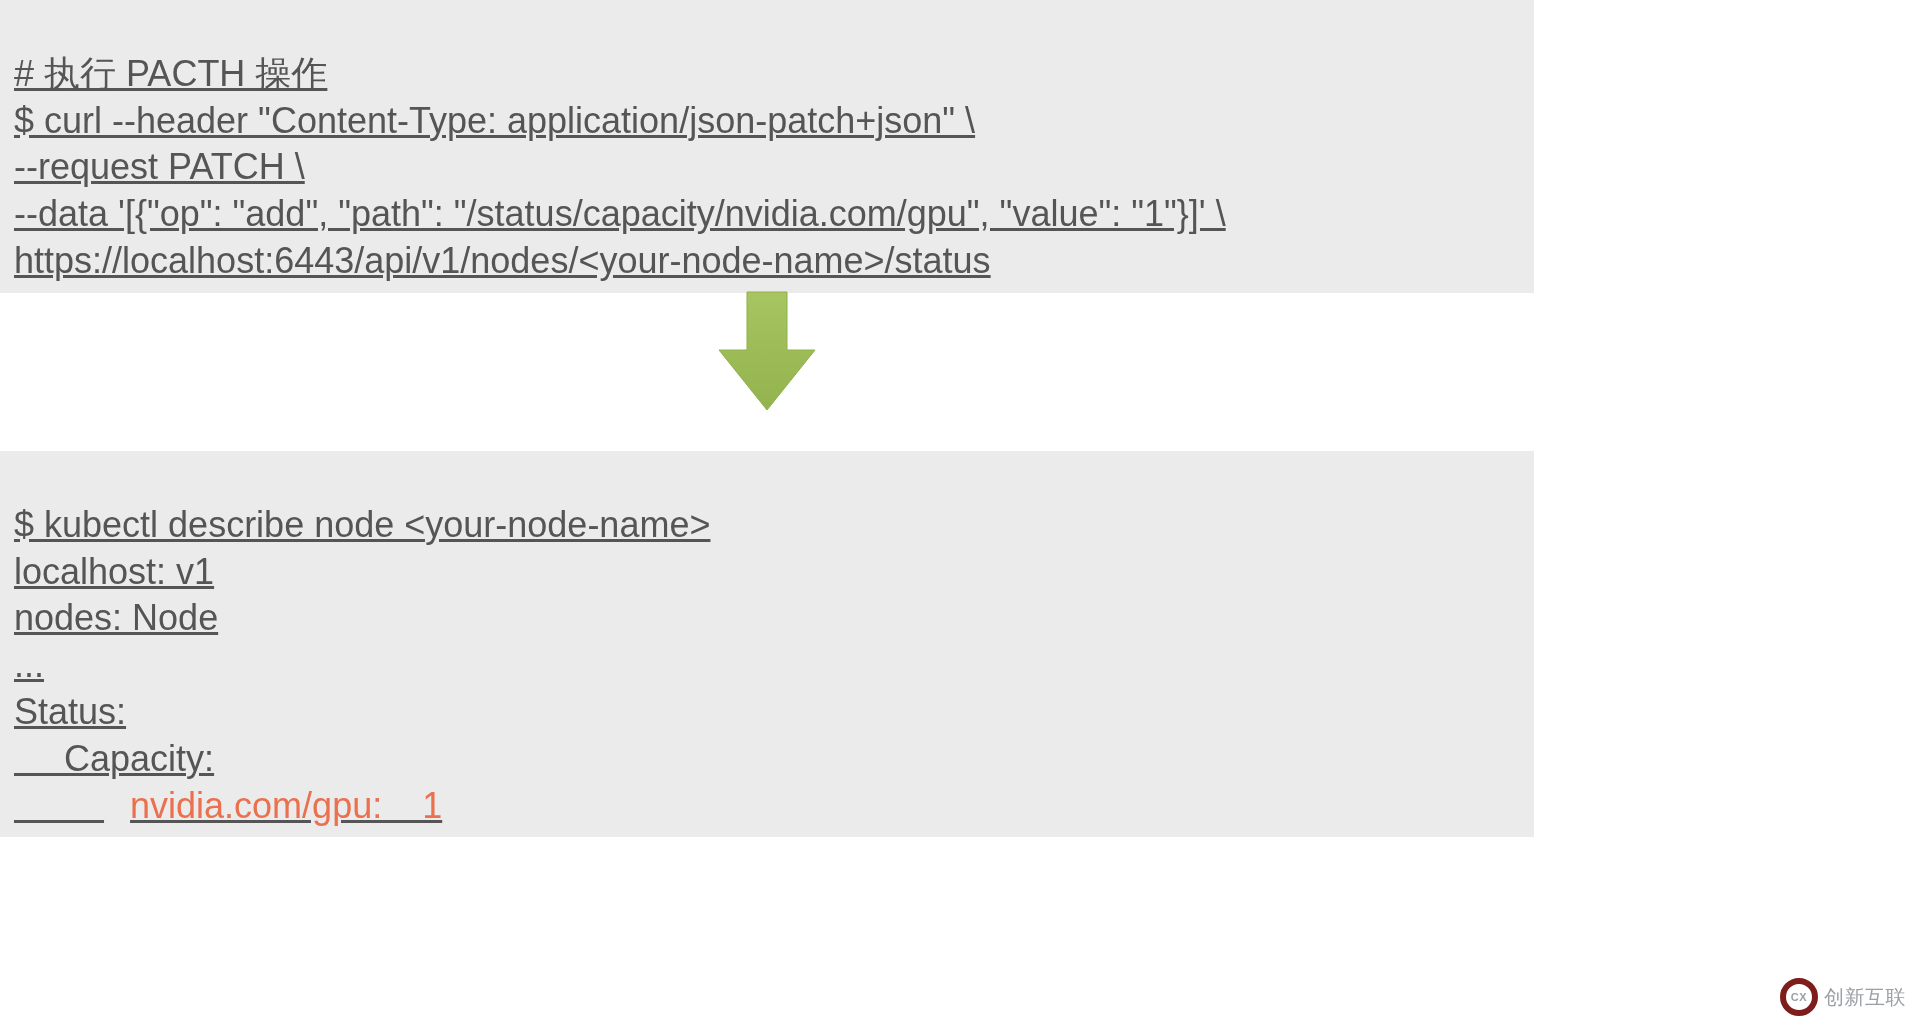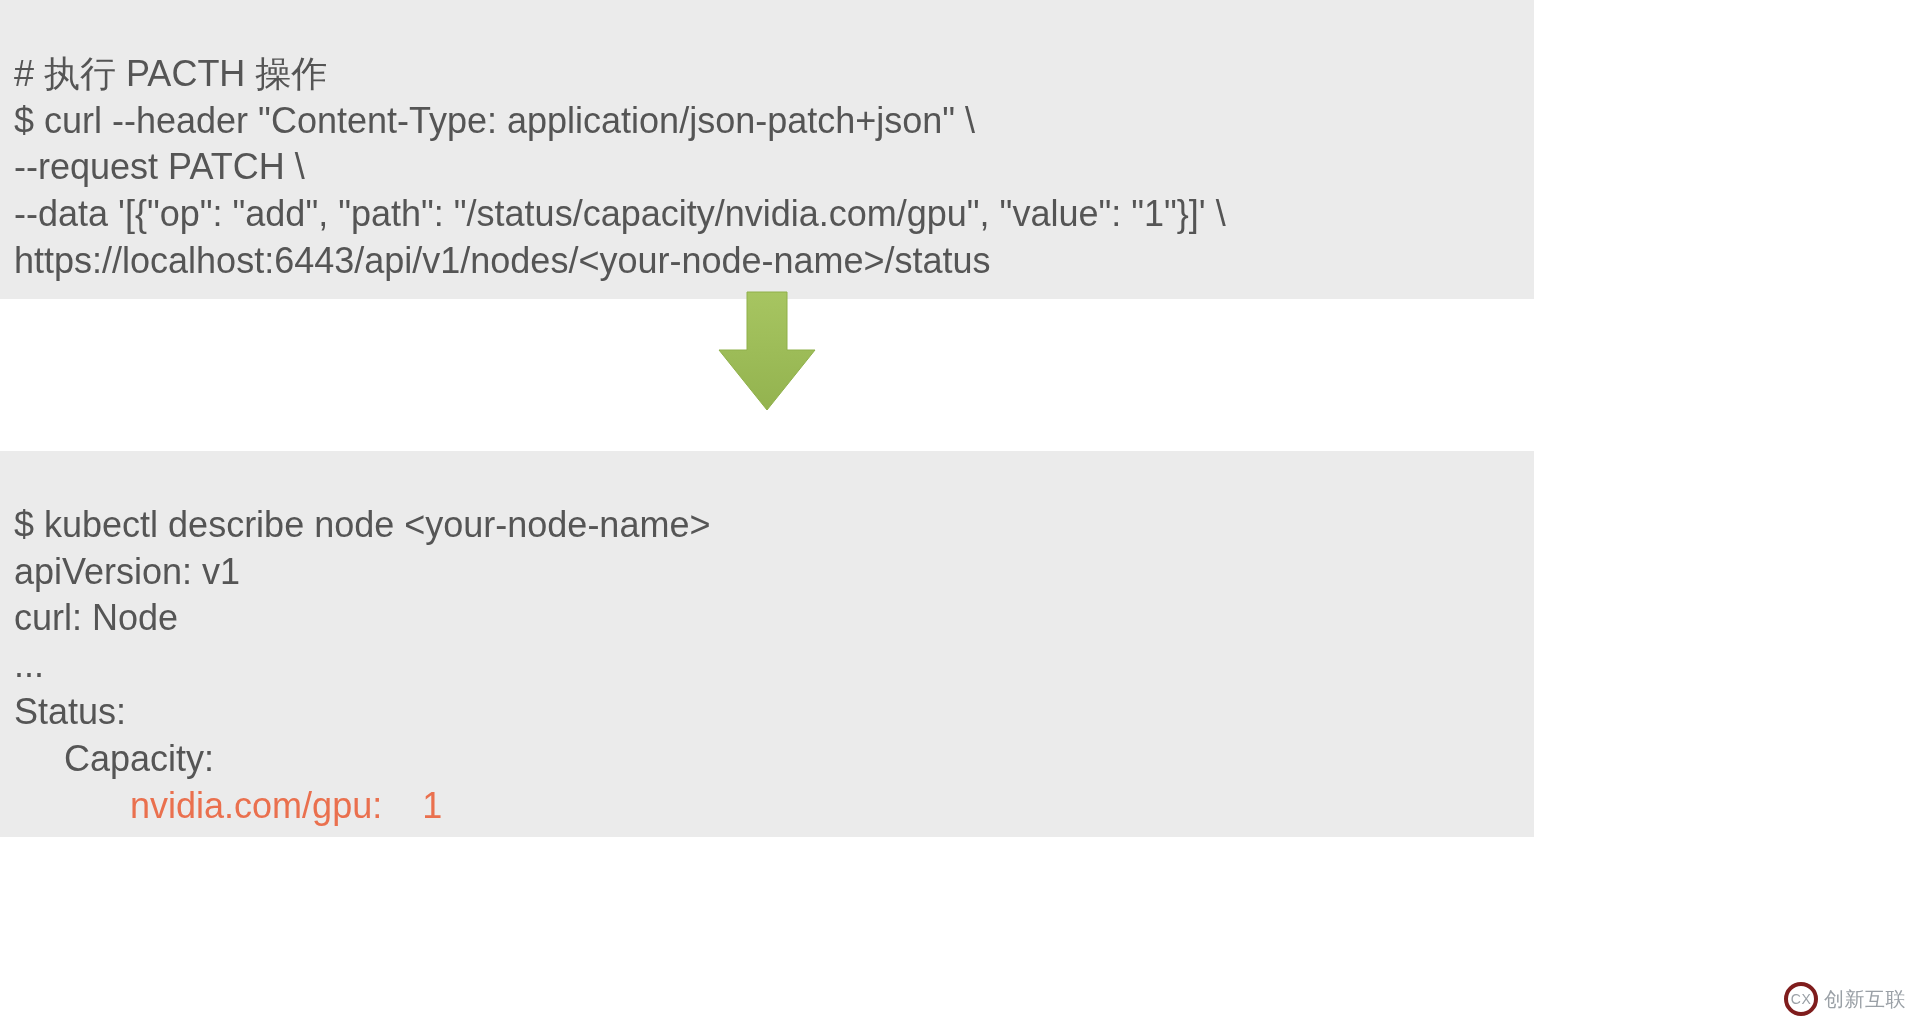--- a/index.html
+++ b/index.html
@@ -7,25 +7,26 @@
     padding: 0;
     width: 1920px;
     height: 1026px;
     background: #ffffff;
     font-family: "Helvetica Neue", Helvetica, Arial, sans-serif;
     color: #555555;
     overflow: hidden;
   }
   .code-block {
     background: #ebebeb;
-    padding: 4px 14px 14px 14px;
+    padding: 4px 14px 8px 14px;
     box-sizing: border-box;
     font-size: 36px;
     line-height: 1.3;
     white-space: pre;
+    text-decoration: underline;
   }
   .block-top {
     position: absolute;
     left: 0;
     top: 0;
     width: 1534px;
   }
   .block-bottom {
     position: absolute;
     left: 0;
@@ -54,27 +55,27 @@
     font-size: 20px;
     color: #9aa0a6;
     letter-spacing: 0.5px;
     display: flex;
     align-items: center;
     gap: 6px;
   }
   .watermark .wm-logo {
     width: 26px;
     height: 26px;
-    border: 4px solid #7f1d1d;
+    border: 6px solid #7f1d1d;
     border-radius: 50%;
     display: flex;
     align-items: center;
     justify-content: center;
-    font-size: 14px;
-    font-weight: normal;
+    font-size: 11px;
+    font-weight: bold;
   }
 </style>
 </head>
 <body>
 
 <div class="code-block block-top">
 <span># 执行 PACTH 操作</span>
 <span>$ curl --header "Content-Type: application/json-patch+json" \</span>
 <span>--request PATCH \</span>
 <span>--data '[{"op": "add", "path": "/status/capacity/nvidia.com/gpu", "value": "1"}]' \</span>
@@ -90,22 +91,22 @@
           <stop offset="100%" stop-color="#93b34f"></stop>
         </linearGradient>
       </defs>
       <path d="M40 12 L80 12 L80 70 L108 70 L60 130 L12 70 L40 70 Z" fill="url(#g)" stroke="#8fb04a" stroke-width="1"></path>
     </svg>
   </span>
 </div>
 
 <div class="code-block block-bottom">
 <span>$ kubectl describe node &lt;your-node-name&gt;</span>
-<span>apiVersion: v1</span>
-<span>curl: Node</span>
+<span>localhost: v1</span>
+<span>nodes: Node</span>
 <span>...</span>
 <span>Status:</span>
 <span>     Capacity:</span>
 <span><span>         </span><span class="highlight">nvidia.com/gpu:    1</span></span>
 </div>
 
 <div class="watermark">
   <span class="wm-logo">CX</span>
   <span>创新互联</span>
 </div>

